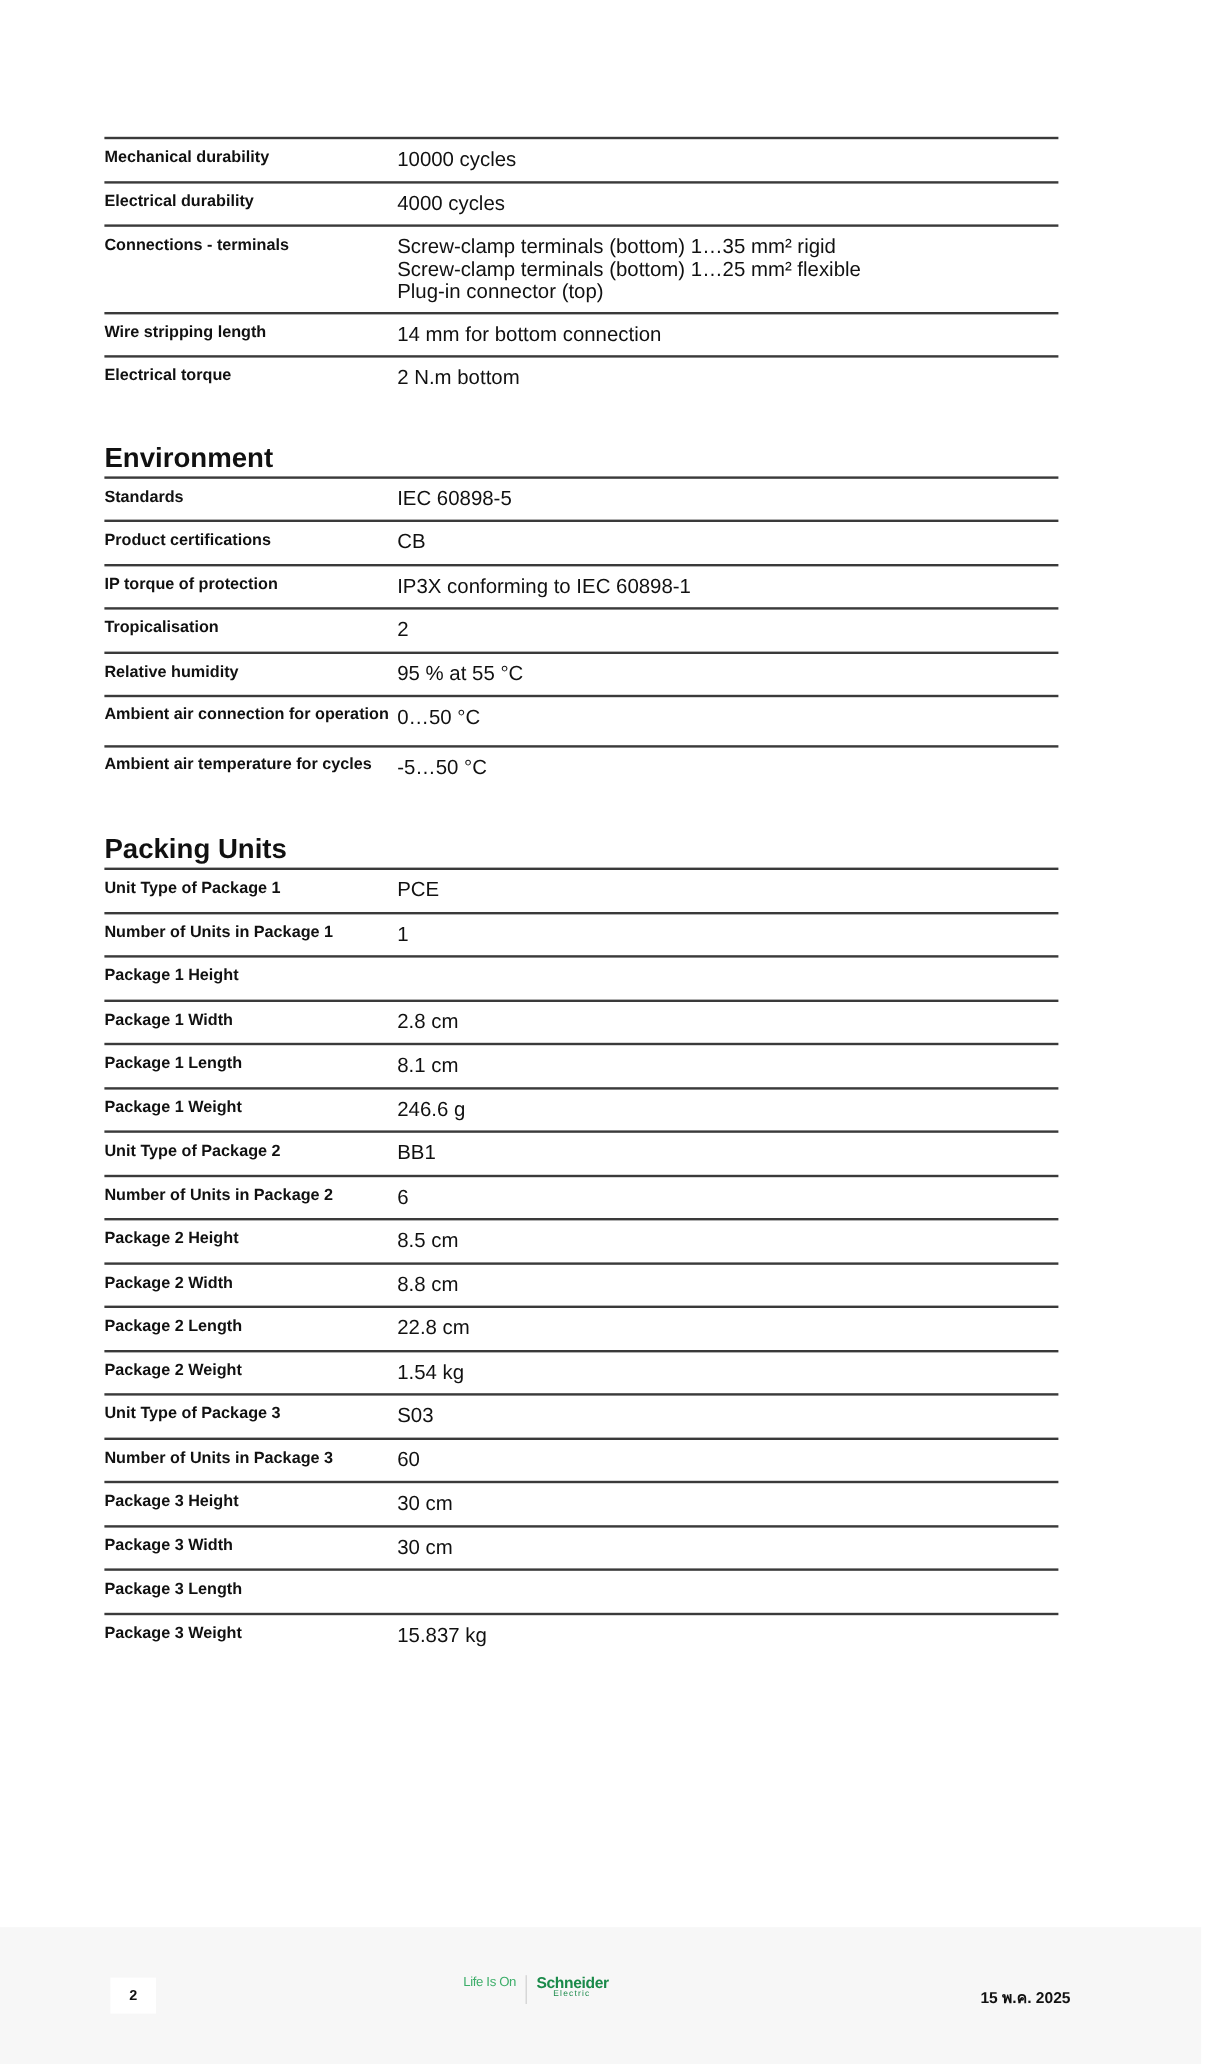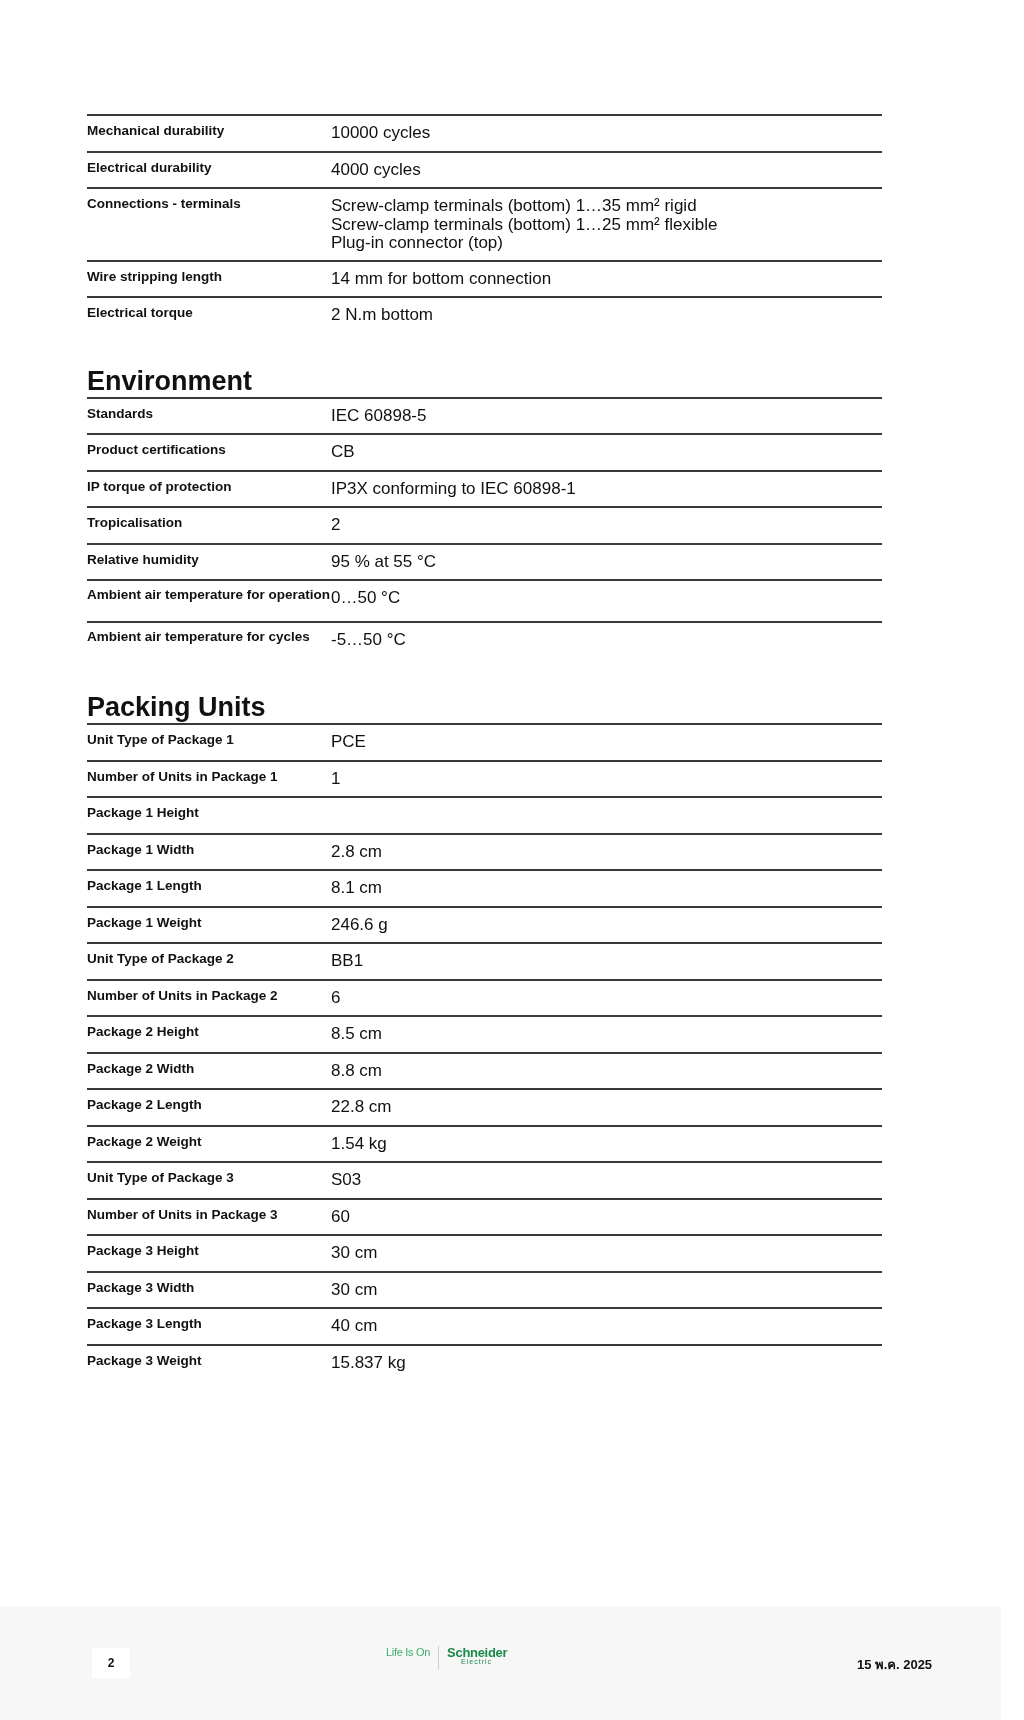--- a/index.html
+++ b/index.html
@@ -19,21 +19,21 @@
     padding-top: 7px; box-sizing: border-box; color: #111;
   }
   .row .value {
     flex: 1; font-size: 17px; line-height: 18.5px;
     padding-top: 8px; padding-bottom: 7px; box-sizing: border-box; color: #111;
   }
   .row.tall .label { padding-top: 6px; padding-bottom: 3px; }
   .row.tall { min-height: 42px; }
   .value .line { display: block; }
   .section-title {
-    font-size: 27px; font-weight: bold; line-height: 32px;
+    font-size: 23px; font-weight: bold; line-height: 32px;
     margin: 0; padding: 0; color: #111;
   }
   .section-env { margin-top: 32px; }
   .section-pack { margin-top: 28px; }
   .footer {
     position: absolute; left: 0; top: 1606px; width: 1001px; height: 114px;
     background: #f7f7f7;
   }
   .page-num {
     position: absolute; left: 92px; top: 42px; width: 38px; height: 30px;
@@ -43,21 +43,21 @@
   .brand {
     position: absolute; left: 386px; top: 40px; height: 30px;
     display: flex; align-items: flex-start;
   }
   .tagline { font-size: 11px; color: #3dae6a; letter-spacing: -0.3px; margin-right: 8px; }
   .brand-divider { width: 1px; height: 24px; background: #cfcfcf; margin-right: 8px; }
   .logo { display: flex; flex-direction: column; line-height: 1; }
   .logo-name { font-size: 13px; font-weight: bold; color: #1a8a4a; letter-spacing: -0.3px; }
   .logo-sub { font-size: 7px; color: #1a8a4a; letter-spacing: 1px; margin-left: 14px; margin-top: -1px; }
   .date {
-    position: absolute; left: 857px; top: 48px; font-size: 13px; font-weight: bold; color: #111;
+    position: absolute; left: 817px; top: 48px; font-size: 13px; font-weight: bold; color: #111;
   }
 </style>
 </head>
 <body>
 
 <div class="content">
 
   <div class="spec-table">
     <div class="row">
       <div class="label">Mechanical durability</div>
@@ -119,21 +119,21 @@
           <span class="line">2</span>
         </div>
     </div>
     <div class="row">
       <div class="label">Relative humidity</div>
       <div class="value">
           <span class="line">95 % at 55 °C</span>
         </div>
     </div>
     <div class="row tall">
-      <div class="label">Ambient air temperature for operation</div>
+      <div class="label">Ambient air connection for operation</div>
       <div class="value">
           <span class="line">0…50 °C</span>
         </div>
     </div>
     <div class="row tall">
       <div class="label">Ambient air temperature for cycles</div>
       <div class="value">
           <span class="line">-5…50 °C</span>
         </div>
     </div>
@@ -229,23 +229,20 @@
         </div>
     </div>
     <div class="row">
       <div class="label">Package 3 Width</div>
       <div class="value">
           <span class="line">30 cm</span>
         </div>
     </div>
     <div class="row">
       <div class="label">Package 3 Length</div>
-      <div class="value">
-          <span class="line">40 cm</span>
-        </div>
     </div>
     <div class="row">
       <div class="label">Package 3 Weight</div>
       <div class="value">
           <span class="line">15.837 kg</span>
         </div>
     </div>
   </div>
 </div>
 

